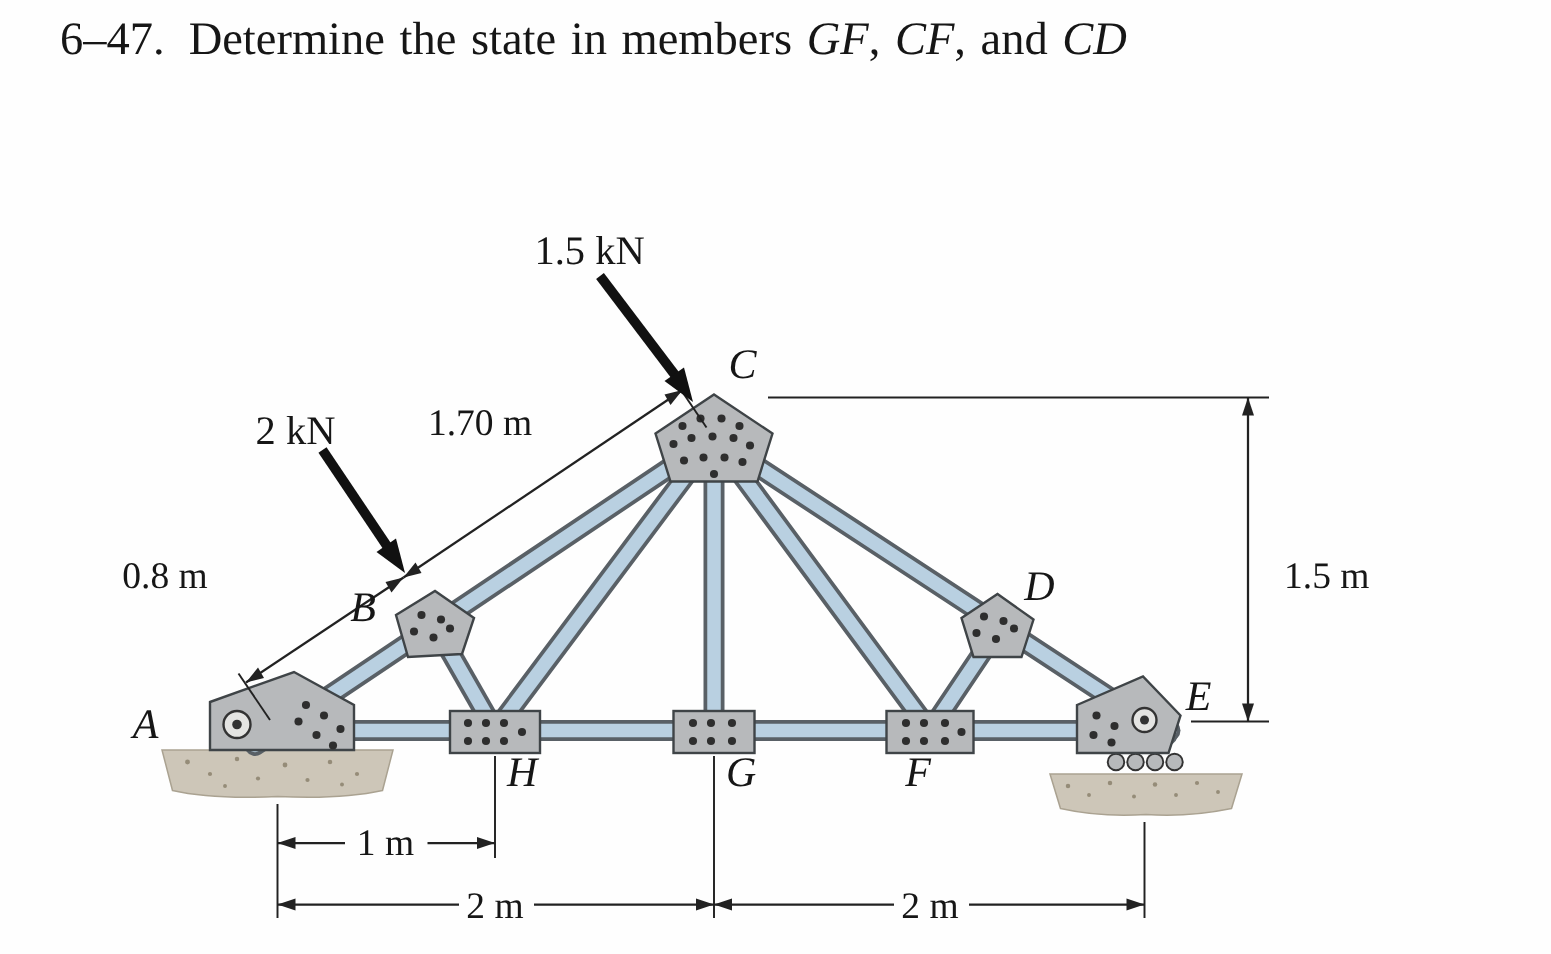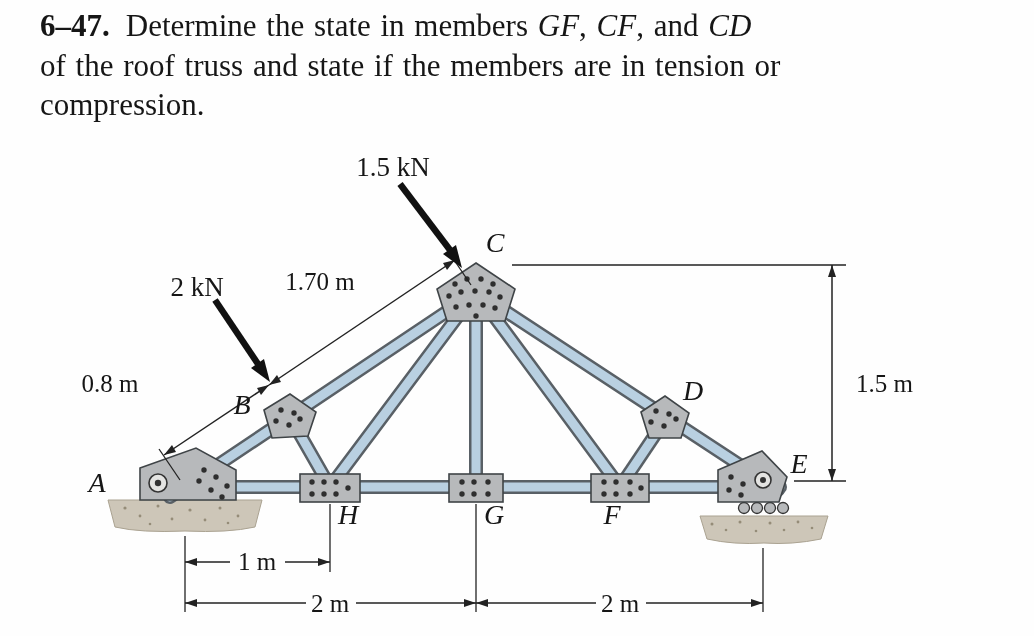--- a/index.html
+++ b/index.html
@@ -8,21 +8,21 @@
     width:1034px;height:636px;
     background:#fefefe;
     font-family:"Liberation Serif", serif;
     overflow:hidden;
     color:#161616;
   }
   .problem{
     position:absolute;left:40px;top:6px;width:975px;
     font-size:31px;line-height:1.28;word-spacing:2px;
   }
-  .problem .num{font-weight:bold;margin-right:16px;}
+  .problem .num{font-weight:normal;margin-right:16px;}
   .fig{position:absolute;left:0;top:0;}
 
   
   .m-edge{stroke:#596066;stroke-width:14;stroke-linecap:round;fill:none;}
   .m-core{stroke:#b9d0e1;stroke-width:9;stroke-linecap:round;fill:none;}
   
   .gusset{fill:#b7b9bb;stroke:#3f4447;stroke-width:1.6;}
   .rivet{fill:#2e2e2e;}
   .pin-outer{fill:#e4e4e2;stroke:#333;stroke-width:1.6;}
   .pin-inner{fill:#333;}
@@ -43,22 +43,21 @@
   .llabel{font:27px "Liberation Serif", serif;fill:#161616;}
   .mid{text-anchor:middle;}
 </style>
 </head>
 <body>
 
 <div class="page">
 
   <div class="problem">
     <span class="num">6–47.</span><span>Determine the state in members </span><i>GF</i><span>, </span><i>CF</i><span>, and </span><i>CD</i><br>
-    <span>of the roof truss and state if the members are in tension or</span><br>
-    <span>compression.</span>
+    <br>
   </div>
 
   <svg class="fig" width="1034" height="636" viewBox="0 0 1034 636">
 
     <g>
       <path class="ground" d="M108,500 L262,500 L255,527 Q228,533 185,531 Q141,533 115,527 Z"></path>
       <g>
         <circle class="grain" cx="125" cy="508" r="1.6"></circle>
           <circle class="grain" cx="140" cy="516" r="1.4"></circle>
         <circle class="grain" cx="158" cy="506" r="1.5"></circle>

